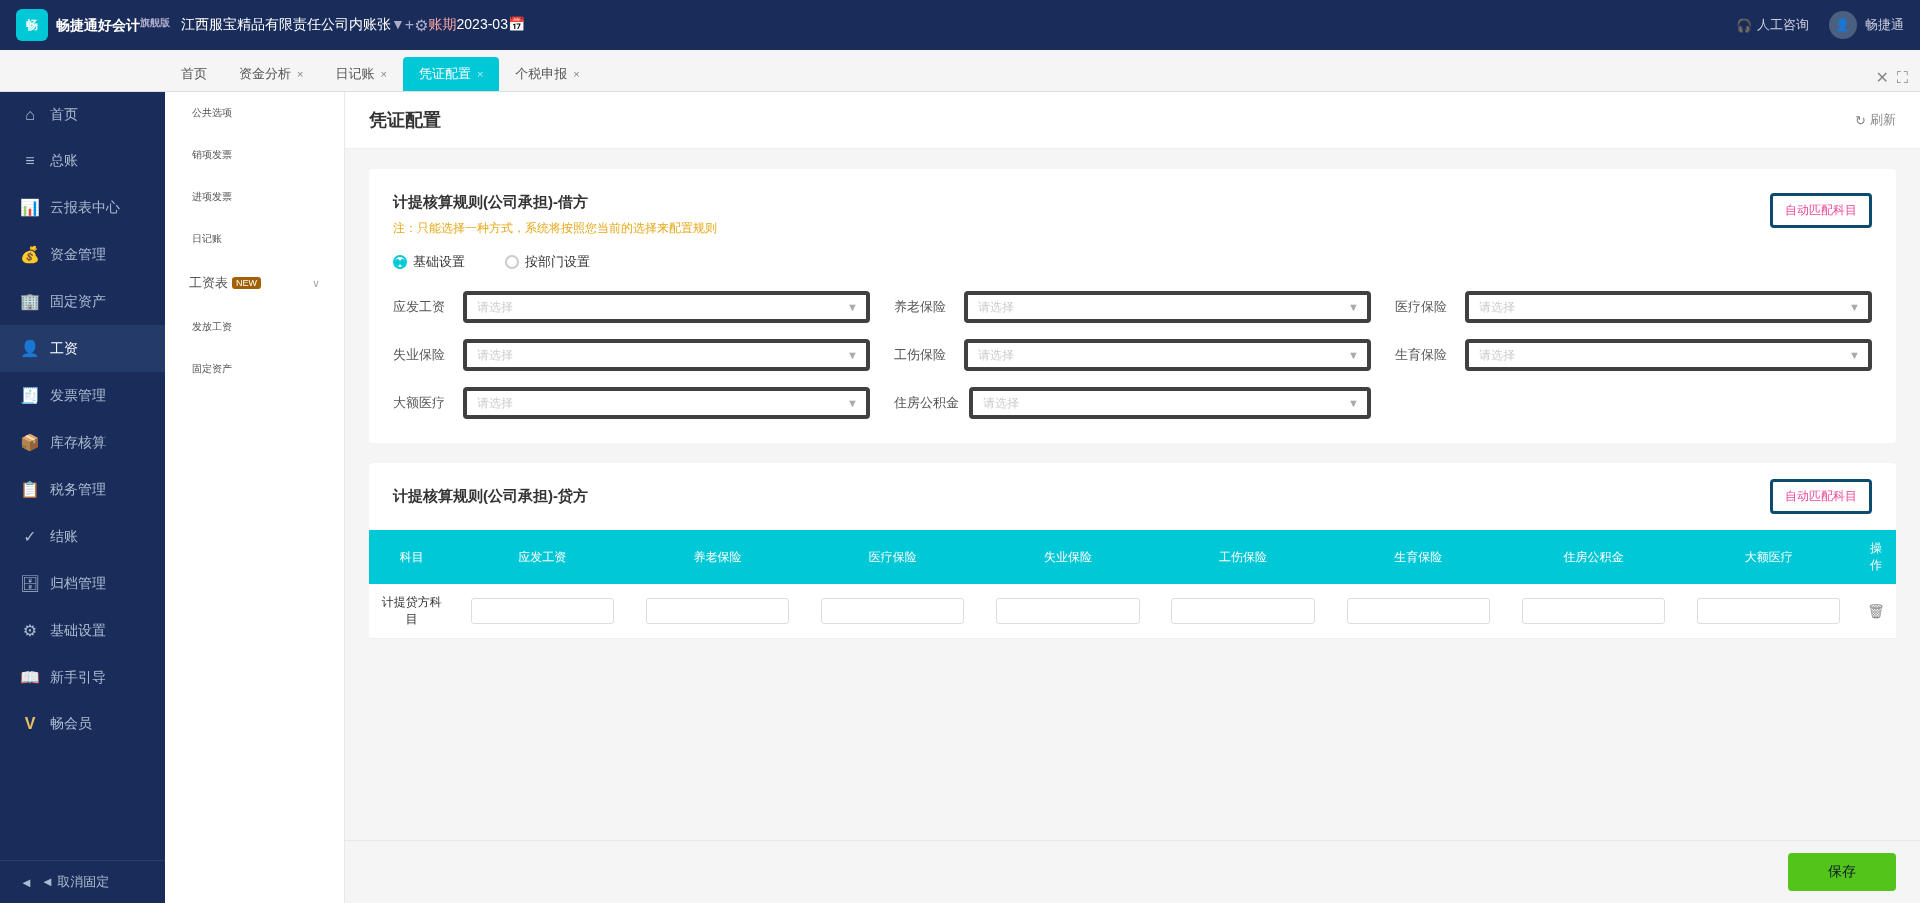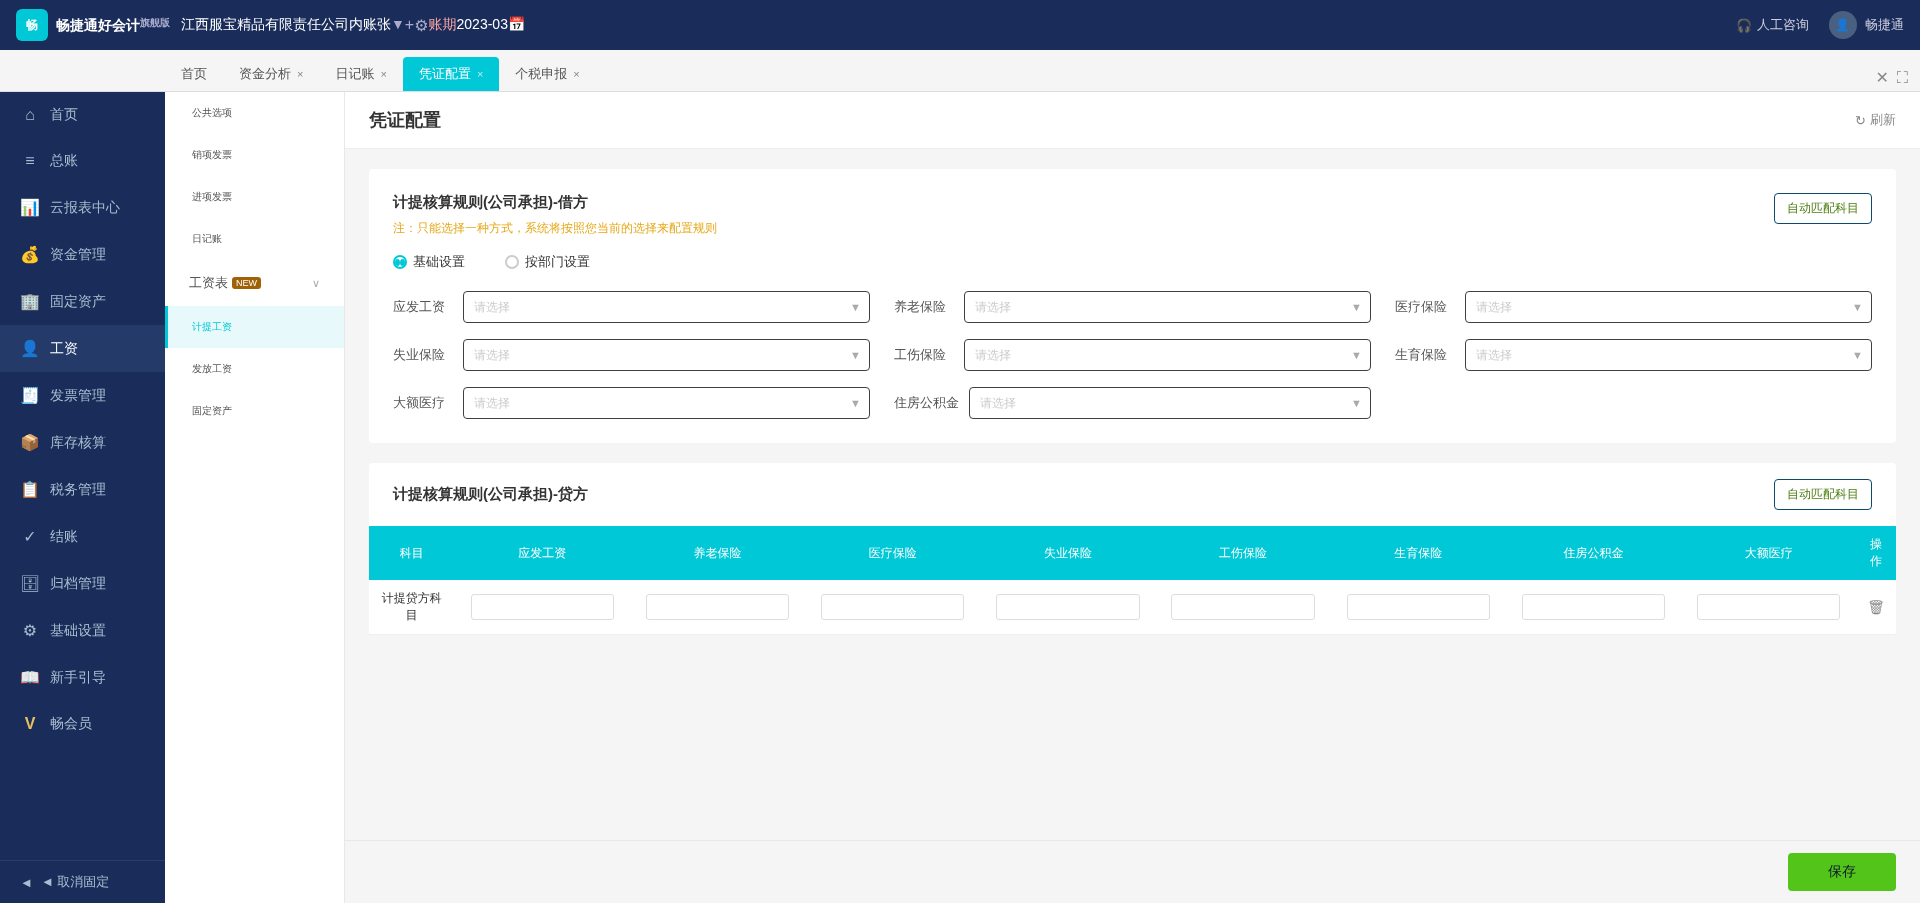--- a/index.html
+++ b/index.html
@@ -242,34 +242,34 @@
       display: flex; align-items: center; gap: 10px;
     }
     .form-label {
       font-size: 13px; color: #555;
       white-space: nowrap;
       min-width: 60px;
     }
     .form-select {
       flex: 1;
       height: 32px;
-      border: 1px solid #404040;
+      border: 4px solid #404040;
       border-radius: 4px;
       padding: 0 28px 0 10px;
       font-size: 13px;
       color: #999;
       background: white;
       cursor: pointer;
       display: flex; align-items: center; justify-content: space-between;
       position: relative;
     }
     .select-arrow { color: #aaa; font-size: 11px; position: absolute; right: 8px; }
     .auto-match-btn {
-      border: 1px solid #0c4a6e;
-      color: #4d7c0f;
+      border: 3px solid #0c4a6e;
+      color: #ec4899;
       background: white;
       padding: 6px 12px;
       border-radius: 4px;
       cursor: pointer;
       font-size: 12px;
       float: right;
       margin-bottom: 8px;
     }
 
     
@@ -468,23 +468,20 @@
     </div>
     <div class="sub-menu-item">
       <span>日记账</span>
     </div>
     <div class="sub-menu-group">
       <div style="display:flex;align-items:center;">
         <span>工资表</span>
         <span class="new-badge">NEW</span>
       </div>
       <span style="color:#aaa; font-size:11px;">∨</span>
-    </div>
-    <div class="sub-menu-item active">
-      <span>计提工资</span>
     </div>
     <div class="sub-menu-item">
       <span>发放工资</span>
     </div>
     <div class="sub-menu-item">
       <span>固定资产</span>
     </div>
   </div>
 
   <div class="content-area">

